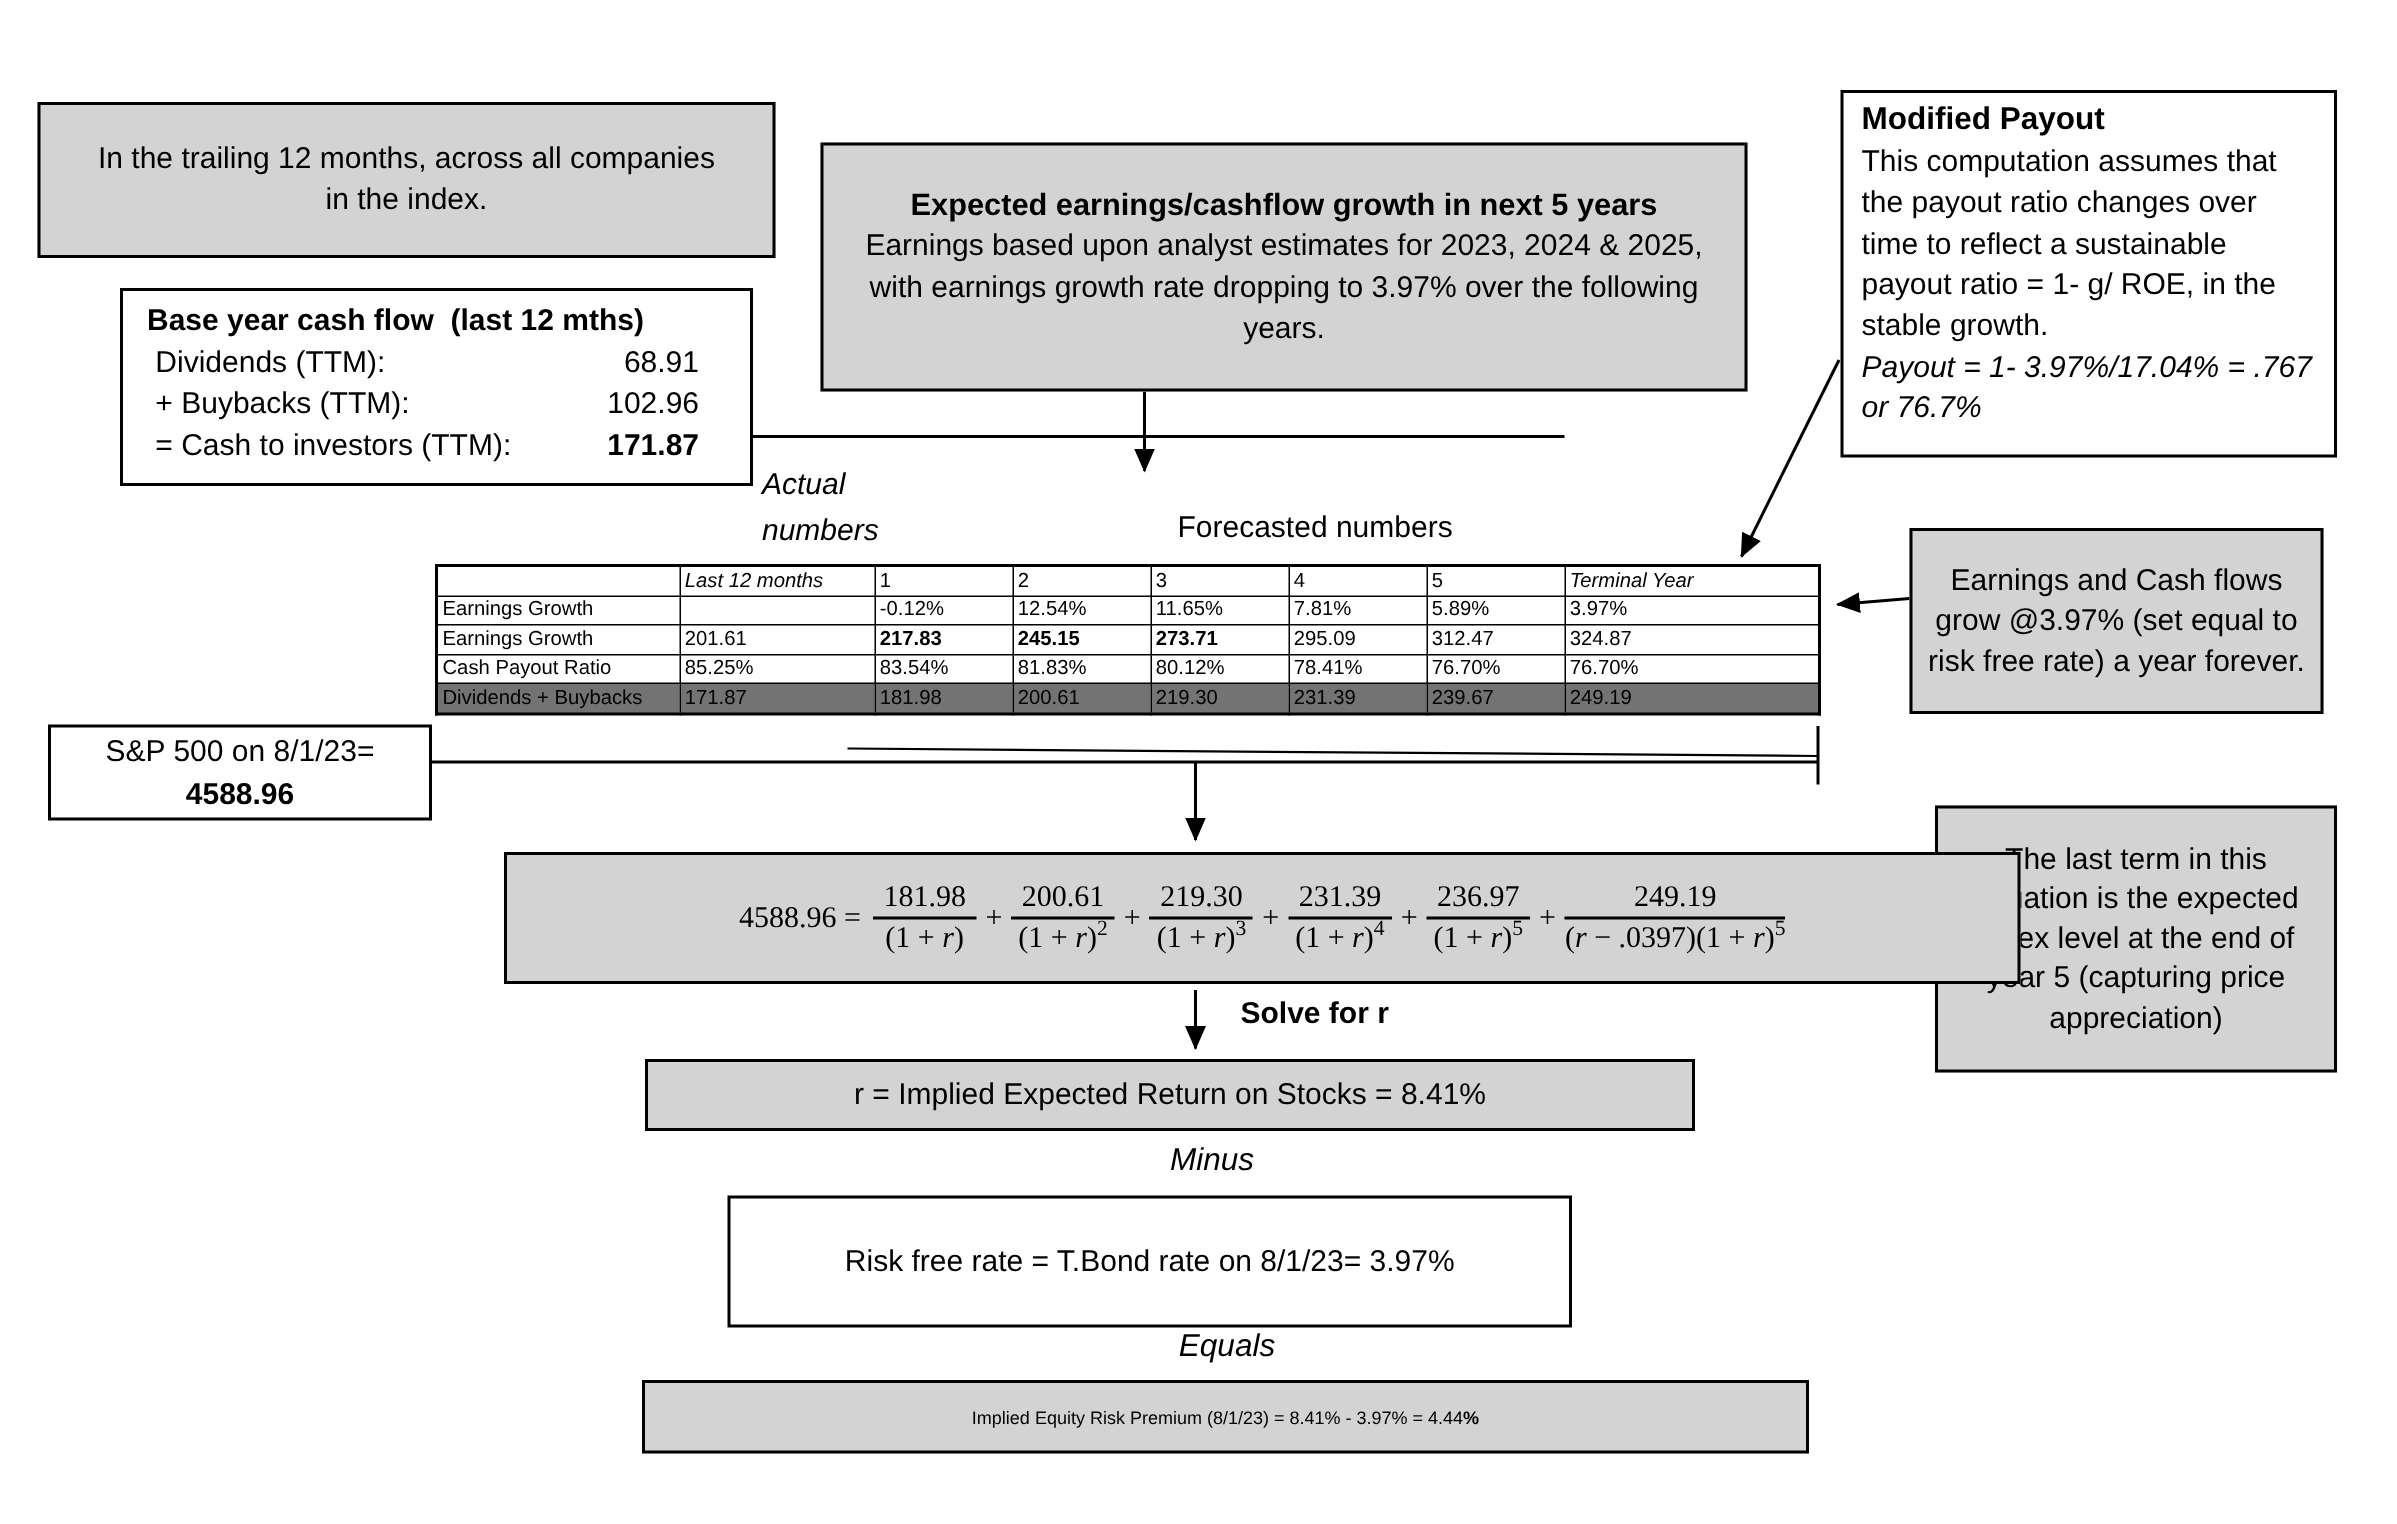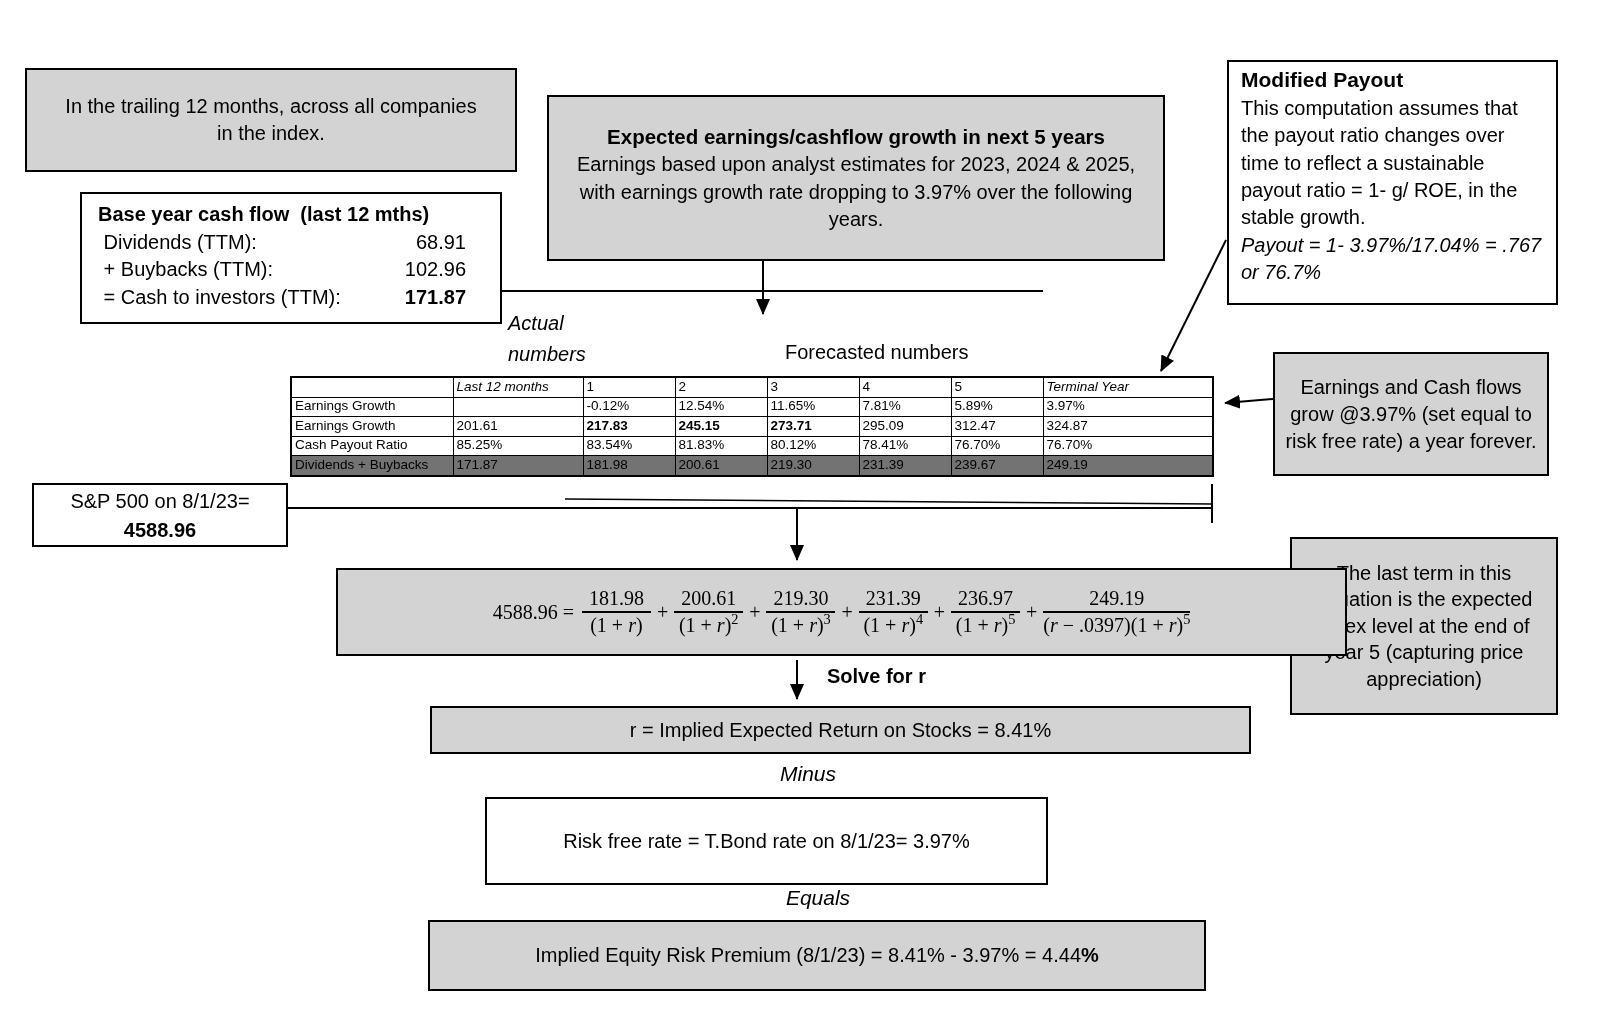--- a/index.html
+++ b/index.html
@@ -49,25 +49,25 @@
   #box-equation{left:312px;top:568px;width:1011px;height:88px;font-family:"Liberation Serif",serif;font-size:20px;display:flex;align-items:center;justify-content:center;margin-left:24px;}
   #box-equation .eq-lhs{margin-right:8px;}
   .frac{display:inline-block;text-align:center;vertical-align:middle;}
   .frac .num{display:block;border-bottom:2px solid #000;padding:0 7px 2px 7px;line-height:1.05;}
   .frac .den{display:block;padding-top:2px;line-height:1.05;}
   .frac sup{font-size:0.72em;vertical-align:super;line-height:0;}
   .plus{margin:0 6px;}
   .den i,.frac i{font-family:"Liberation Serif",serif;}
   
   #label-solve{position:absolute;left:827px;top:665px;font-size:20px;font-weight:bold;}
-  #box-r{left:430px;top:706px;width:821px;height:48px;font-size:20px;}
+  #box-r{left:430px;top:706px;width:700px;height:48px;font-size:20px;}
   #label-minus{position:absolute;left:458px;top:762px;width:700px;text-align:center;font-size:21px;font-style:italic;}
   #box-risk-free{left:485px;top:797px;width:563px;height:88px;font-size:20px;}
   #label-equals{position:absolute;left:468px;top:886px;width:700px;text-align:center;font-size:21px;font-style:italic;}
-  #box-final{left:428px;top:920px;width:778px;height:71px;font-size:20px;}
+  #box-final{left:428px;top:920px;width:778px;height:49px;font-size:12px;}
   
   #connectors{position:absolute;left:0;top:0;width:1598px;height:1016px;pointer-events:none;}
 </style>
 </head>
 <body>
 
 <div id="canvas">
 
   <svg id="connectors" viewBox="0 0 1598 1016">
     <defs>

